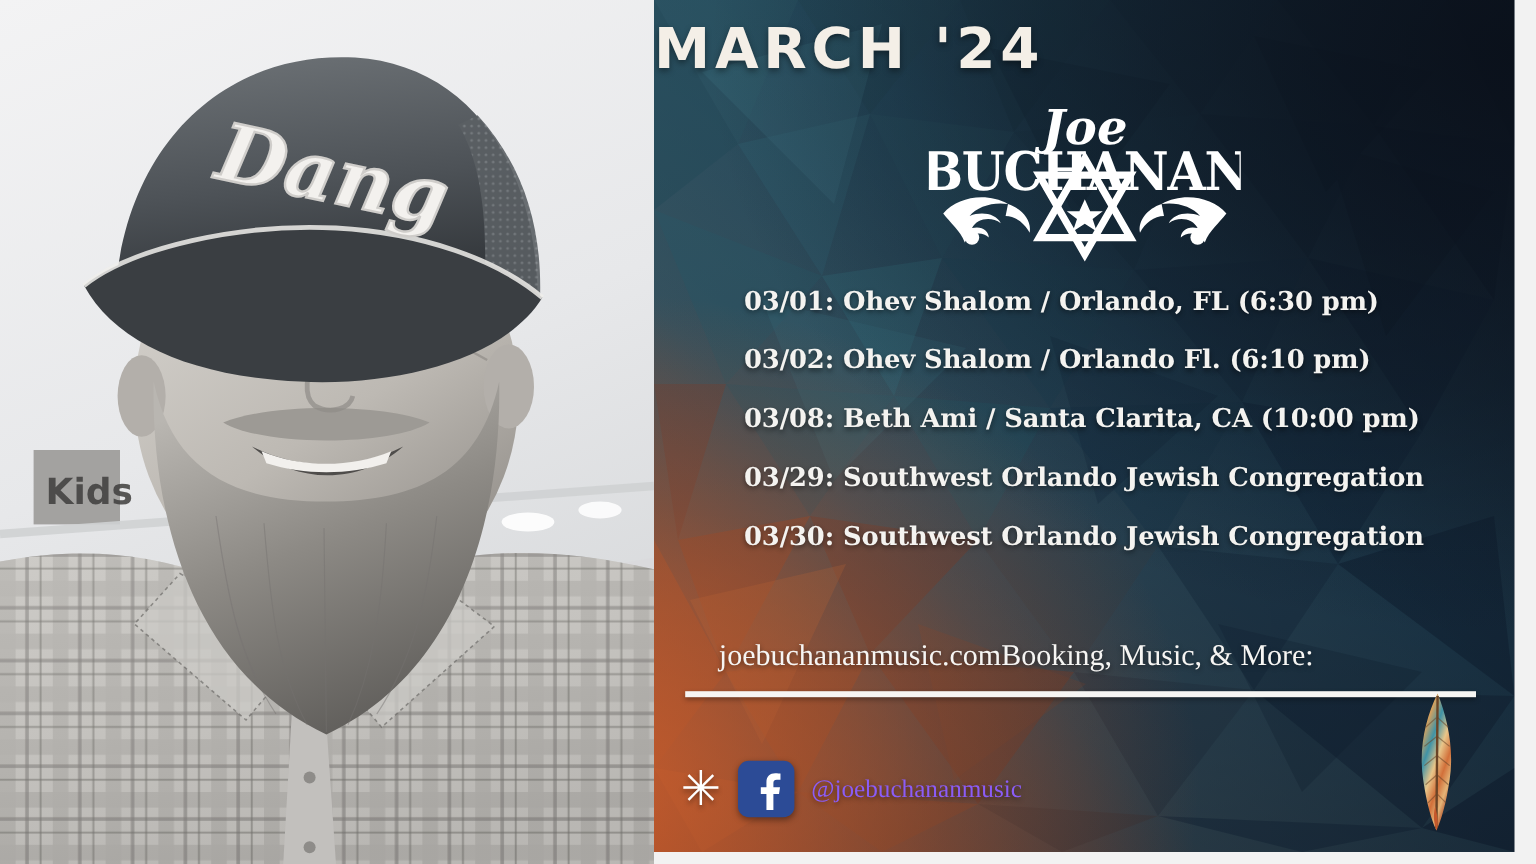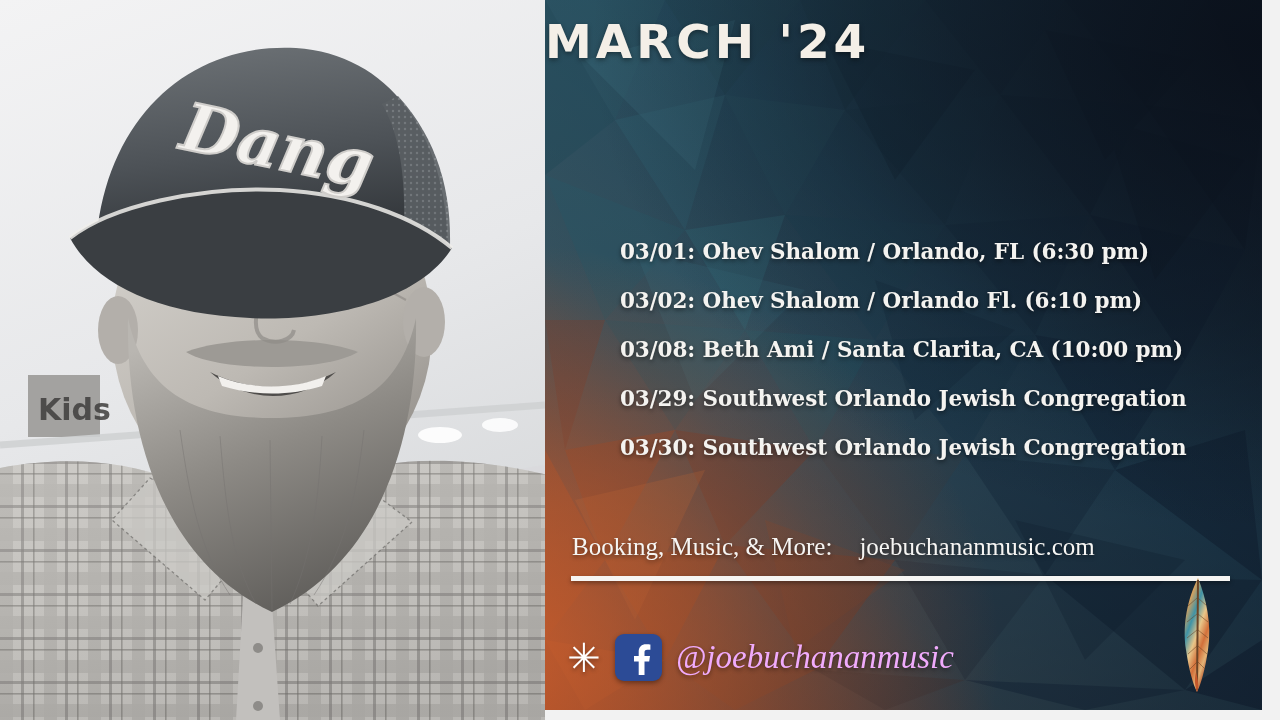--- a/index.html
+++ b/index.html
@@ -120,25 +120,24 @@
     width:47px; height:47px;
     border-radius:9px;
     background:#2c4b96;
     display:flex; align-items:center; justify-content:center;
     box-shadow:0 2px 5px rgba(0,0,0,.4);
   }
   #facebook-icon svg{ display:block; }
   #social-handle{
     margin-left:14px;
     font-family:"Liberation Serif", serif;
-    font-size:33px;
-    color:#f0abfc;
+    font-size:21px;
+    color:#8b5cf6;
     text-shadow:0 2px 4px rgba(0,0,0,.45);
     white-space:nowrap;
-    font-style:italic;
   }
 
   
   #feather-icon{
     position:absolute; right:44px; bottom:16px;
     width:42px; height:118px;
   }
   #feather-icon svg{ display:block; width:100%; height:100%; }
 </style>
 </head>
@@ -334,32 +333,63 @@
         <polygon points="470,520 640,560 540,660" fill="#0f2034"></polygon>
         <polygon points="560,120 700,160 610,280" fill="#0b1522"></polygon>
       </g>
     </svg>
     <div id="pane-shade"></div>
 
     <div id="pane-content">
 
       <div id="month-title">MARCH '24</div>
 
+      <div id="artist-logo">
+        <svg viewBox="0 0 260 145" aria-hidden="true">
+
+          <g fill="none" stroke="#ffffff" stroke-width="6">
+            <polygon points="130,58 168,124 92,124"></polygon>
+            <polygon points="130,138 92,72 168,72"></polygon>
+          </g>
+
+          <polygon points="130,92 134.5,102 145,102 136.5,108.5 140,119 130,112.5 120,119 123.5,108.5 115,102 125.5,102" fill="#ffffff"></polygon>
+
+          <g fill="#ffffff">
+            <path d="M12 104 C24 90 48 86 66 96 C54 94 40 98 34 106 C44 102 56 104 60 112
+                     C52 106 40 108 36 116 C44 114 50 118 50 124 C44 118 34 120 30 128
+                     C26 118 18 112 12 104 Z"></path>
+            <circle cx="36" cy="124" r="6"></circle>
+            <path d="M66 96 C78 100 86 110 84 120 C80 112 72 106 64 106 Z"></path>
+          </g>
+
+          <g fill="#ffffff" transform="translate(260,0) scale(-1,1)">
+            <path d="M12 104 C24 90 48 86 66 96 C54 94 40 98 34 106 C44 102 56 104 60 112
+                     C52 106 40 108 36 116 C44 114 50 118 50 124 C44 118 34 120 30 128
+                     C26 118 18 112 12 104 Z"></path>
+            <circle cx="36" cy="124" r="6"></circle>
+            <path d="M66 96 C78 100 86 110 84 120 C80 112 72 106 64 106 Z"></path>
+          </g>
+
+          <text x="130" y="84" text-anchor="middle" font-family="DejaVu Serif, serif" font-weight="700" font-size="41" letter-spacing="-1" fill="#ffffff" transform="scale(1,1.08) translate(0,-6)">BUCHANAN</text>
+
+          <text x="130" y="46" text-anchor="middle" font-family="DejaVu Serif, serif" font-style="italic" font-weight="700" font-size="40" fill="#ffffff">Joe</text>
+        </svg>
+      </div>
 
       <div id="event-list">
         <div class="event-row">03/01: Ohev Shalom / Orlando, FL (6:30 pm)</div>
         <div class="event-row">03/02: Ohev Shalom / Orlando Fl.  (6:10 pm)</div>
         <div class="event-row">03/08: Beth Ami / Santa Clarita, CA (10:00 pm)</div>
         <div class="event-row">03/29: Southwest Orlando Jewish Congregation</div>
         <div class="event-row">03/30: Southwest Orlando Jewish Congregation</div>
       </div>
 
       <div id="booking-line">
+        <span id="booking-url">joebuchananmusic.com</span>
         <span>Booking, Music, &amp; More:</span>
-        <span id="booking-url">joebuchananmusic.com</span>
       </div>
 
       <div id="divider"></div>
 
       <div id="social-row">
         <span id="instagram-icon">✳</span>
         <span id="facebook-icon">
           <svg width="30" height="34" viewBox="0 0 30 34" aria-hidden="true">
             <path d="M20.5 34V20.6h4.7l.8-5.6h-5.5v-3.6c0-1.6.5-2.7 2.9-2.7h3V3.6C25.8 3.5 24 3.3 22 3.3c-4.3 0-7.3 2.6-7.3 7.4V15H10v5.6h4.7V34z" fill="#ffffff"></path>
           </svg>

